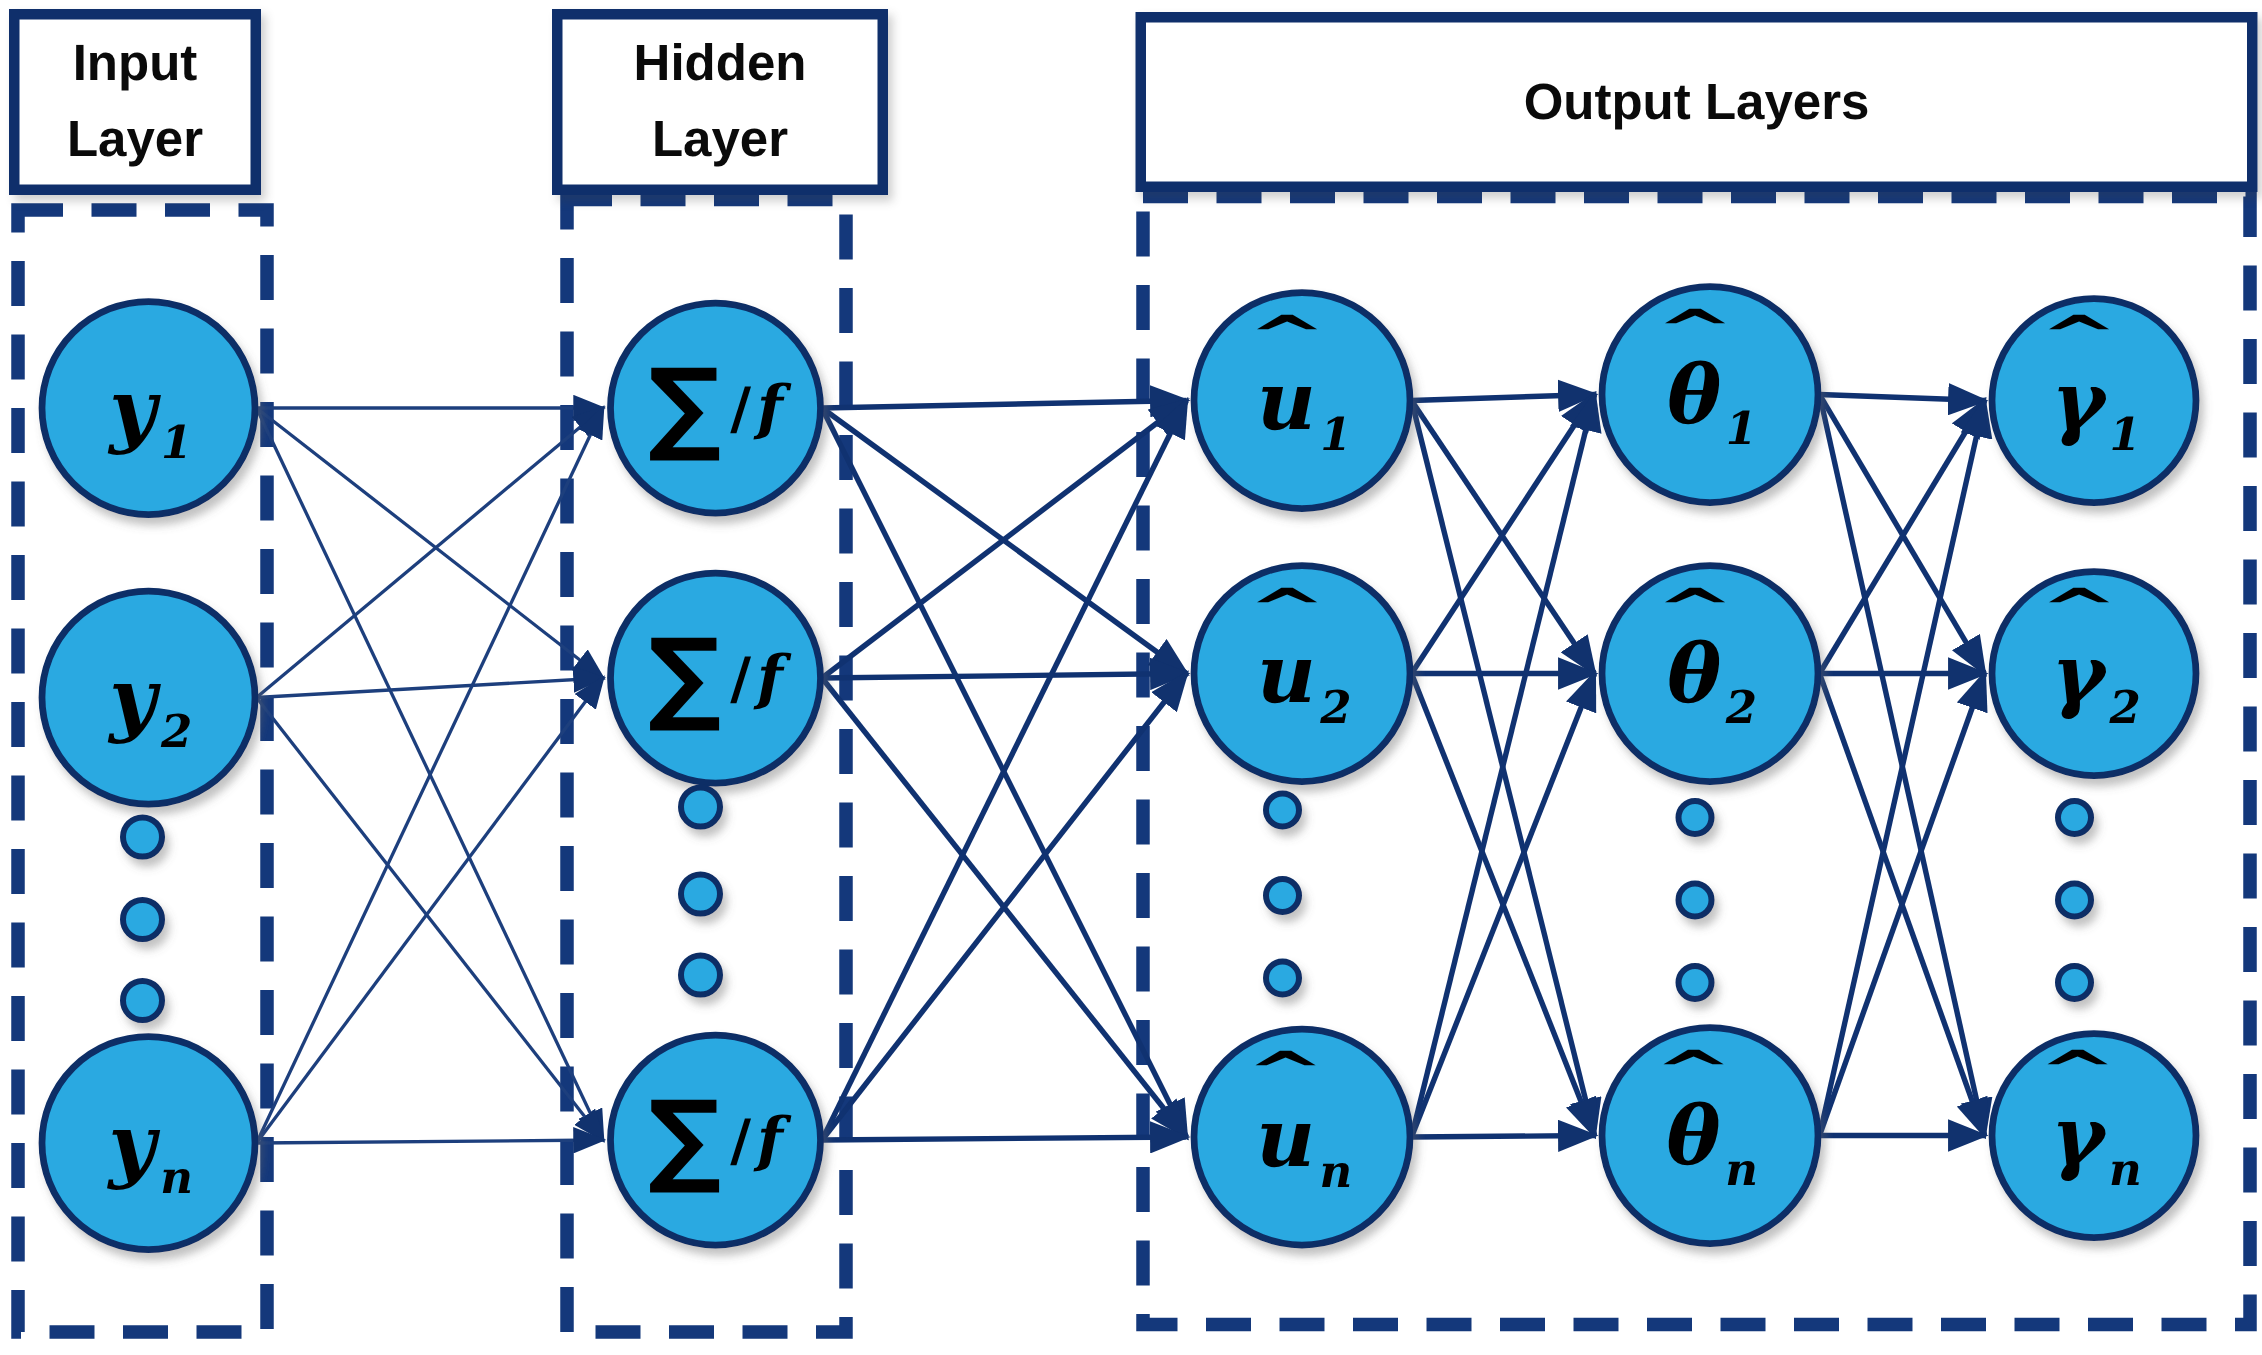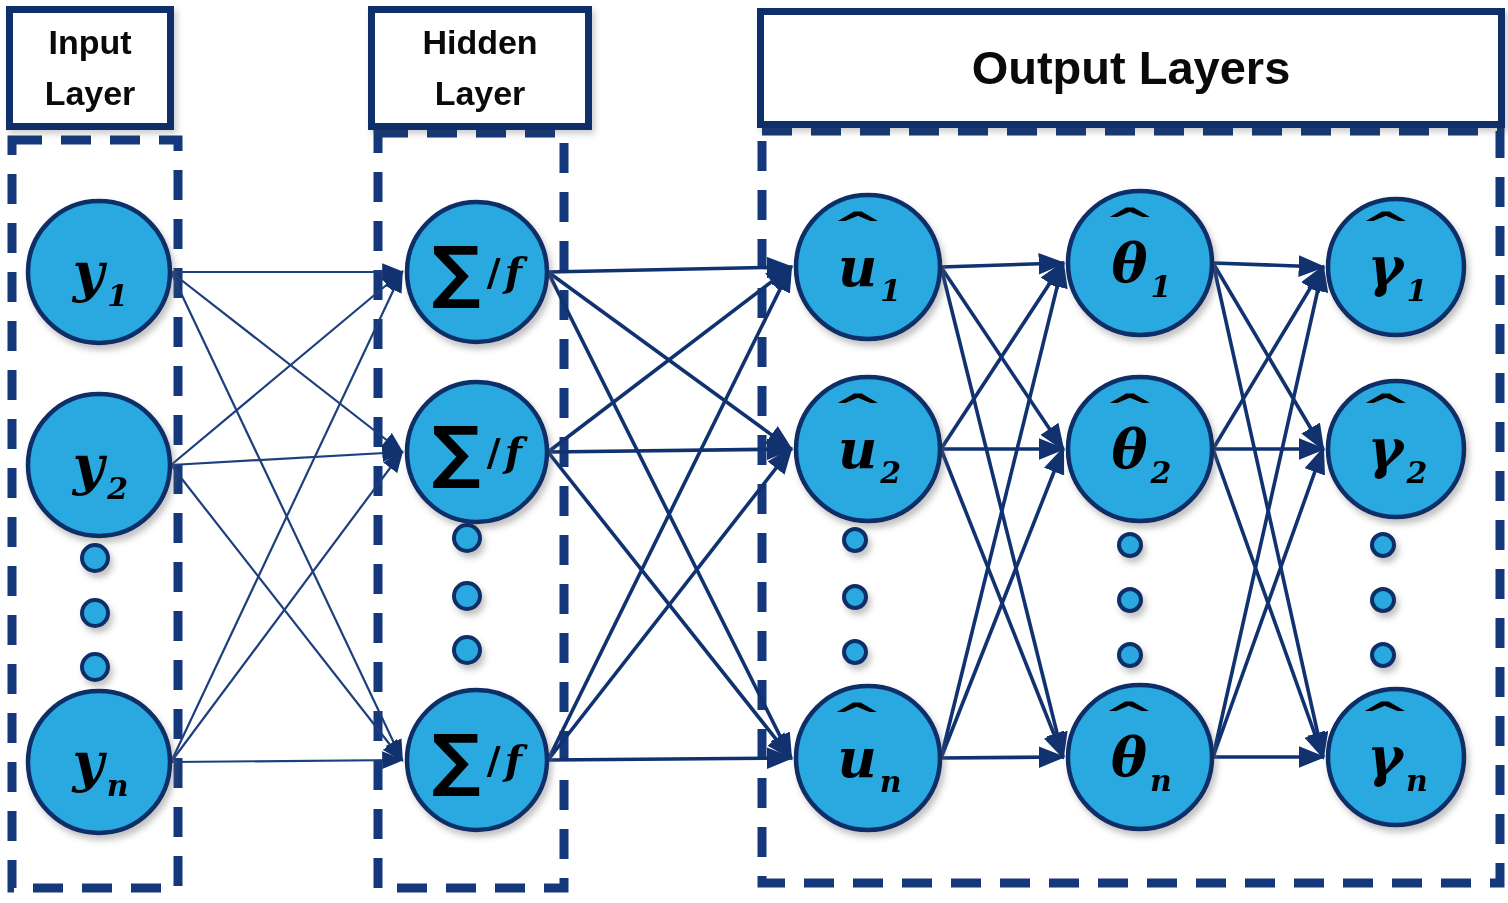--- a/index.html
+++ b/index.html
@@ -5,21 +5,21 @@
   html,body{margin:0;padding:0;background:#ffffff;}
   .canvas{position:relative;width:1508px;height:903px;background:#ffffff;overflow:hidden;
           font-family:"Liberation Sans",sans-serif;}
   svg{position:absolute;left:0;top:0;}
   .layer-title{position:absolute;box-sizing:border-box;background:#ffffff;
     border:7px solid #0f2f6b;display:flex;align-items:center;justify-content:center;
     text-align:center;font-weight:bold;color:#0a0a0a;font-size:34px;line-height:1.5;
     box-shadow:3px 4px 6px rgba(60,60,60,0.25);}
   #t-input{left:6px;top:6px;width:168px;height:124px;}
   #t-hidden{left:368px;top:6px;width:224px;height:124px;}
-  #t-output{left:757px;top:8px;width:748px;height:120px;font-size:47px;}
+  #t-output{left:757px;top:8px;width:748px;height:120px;font-size:34px;}
   .node-label{position:absolute;display:flex;align-items:center;justify-content:center;
     color:#000;font-family:"DejaVu Serif",serif;font-weight:bold;font-style:italic;
     pointer-events:none;}
   .base{font-size:54px;line-height:1;}
   .sub{font-size:30px;line-height:1;position:relative;top:24px;left:3px;}
   .hat-wrap{position:relative;display:inline-block;}
   .hat{position:absolute;left:50%;top:-30px;transform:translateX(-50%) scale(2.1,1.2);
     font-family:"DejaVu Sans",sans-serif;font-style:normal;font-weight:900;
     font-size:30px;line-height:1;color:#000;}
   .sigma{font-size:68px;line-height:1;font-style:normal;

